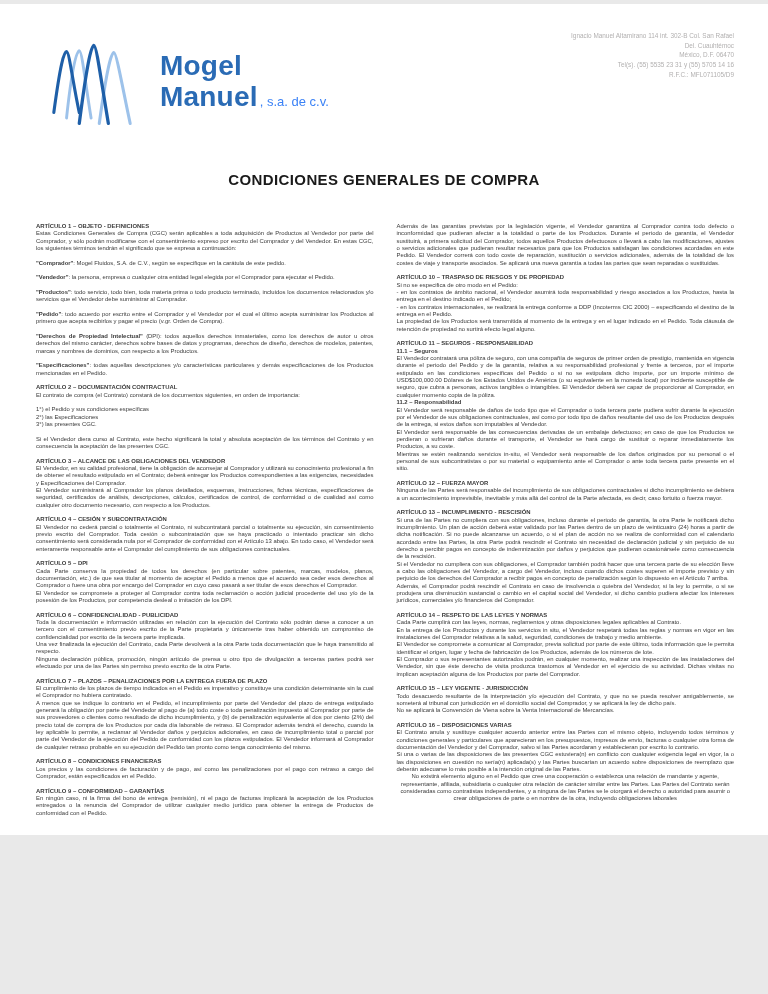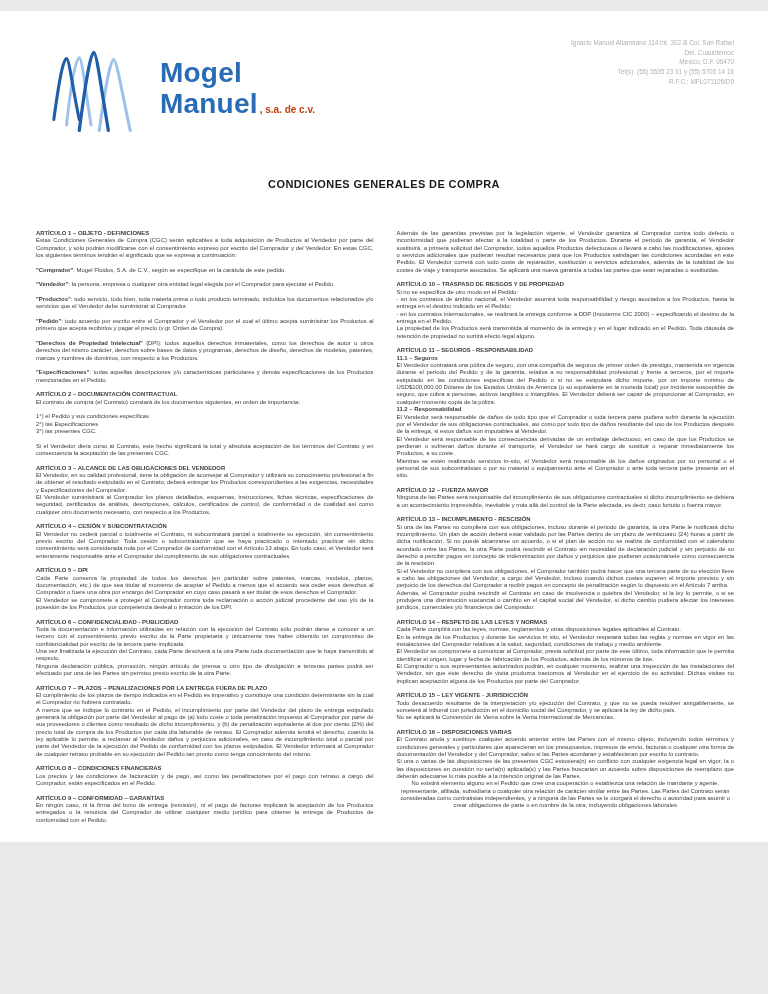--- a/index.html
+++ b/index.html
@@ -7,45 +7,45 @@
     --logo-light-blue:#9dc2ea;
     --logo-text-blue:#2a6bb5;
     --address-gray:#b2b0b0;
     --body-text:#3b3b3b;
     --title-color:#1a1a1a;
   }
   html,body{margin:0;padding:0;background:#e9e9e9;}
   .page{
     position:relative;
     width:768px;height:831px;
-    margin:11px auto;
+    margin:4px auto;
     background:#ffffff;
     font-family:"Liberation Sans", sans-serif;
     overflow:hidden;
     box-sizing:border-box;
   }
   
   .address{
     position:absolute;top:27px;right:34px;
     text-align:right;
     font-size:6.4px;line-height:9.7px;
     color:var(--address-gray);
   }
   
   .logo{position:absolute;top:34px;left:52px;display:flex;align-items:flex-start;}
   .logo-mark{width:100px;height:90px;flex:0 0 auto;}
   .logo-text{margin-left:8px;margin-top:12px;white-space:nowrap;}
   .logo-line{display:flex;align-items:baseline;}
   .logo-word{font-size:28px;font-weight:bold;color:var(--logo-text-blue);line-height:31px;letter-spacing:0.2px;}
-  .logo-suffix{font-size:10px;font-weight:bold;color:#c2410c;margin-left:2px;}
+  .logo-suffix{font-size:13px;font-weight:normal;color:#3b82f6;margin-left:2px;}
   
   .doc-title{
     position:absolute;top:167px;left:0;width:100%;
     text-align:center;
-    font-size:11px;font-weight:bold;letter-spacing:0.4px;
+    font-size:15px;font-weight:bold;letter-spacing:0.4px;
     color:var(--title-color);
   }
   
   .columns{
     position:absolute;top:219px;left:36px;width:698px;
     display:flex;gap:23px;
   }
   .col{
     flex:1 1 0;
     text-align:justify;

